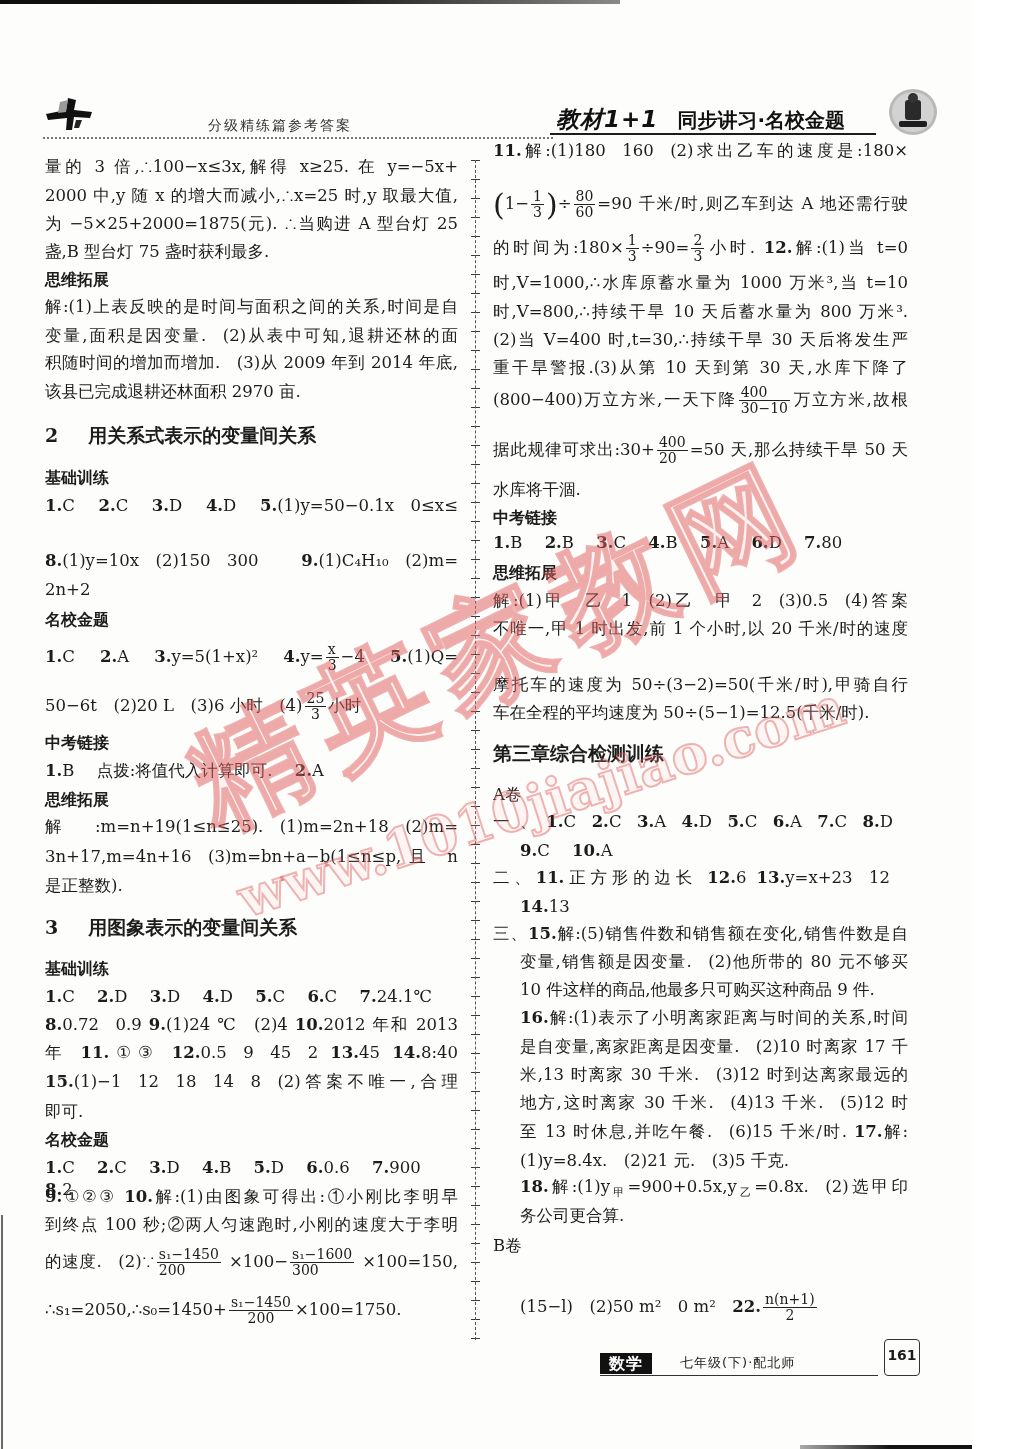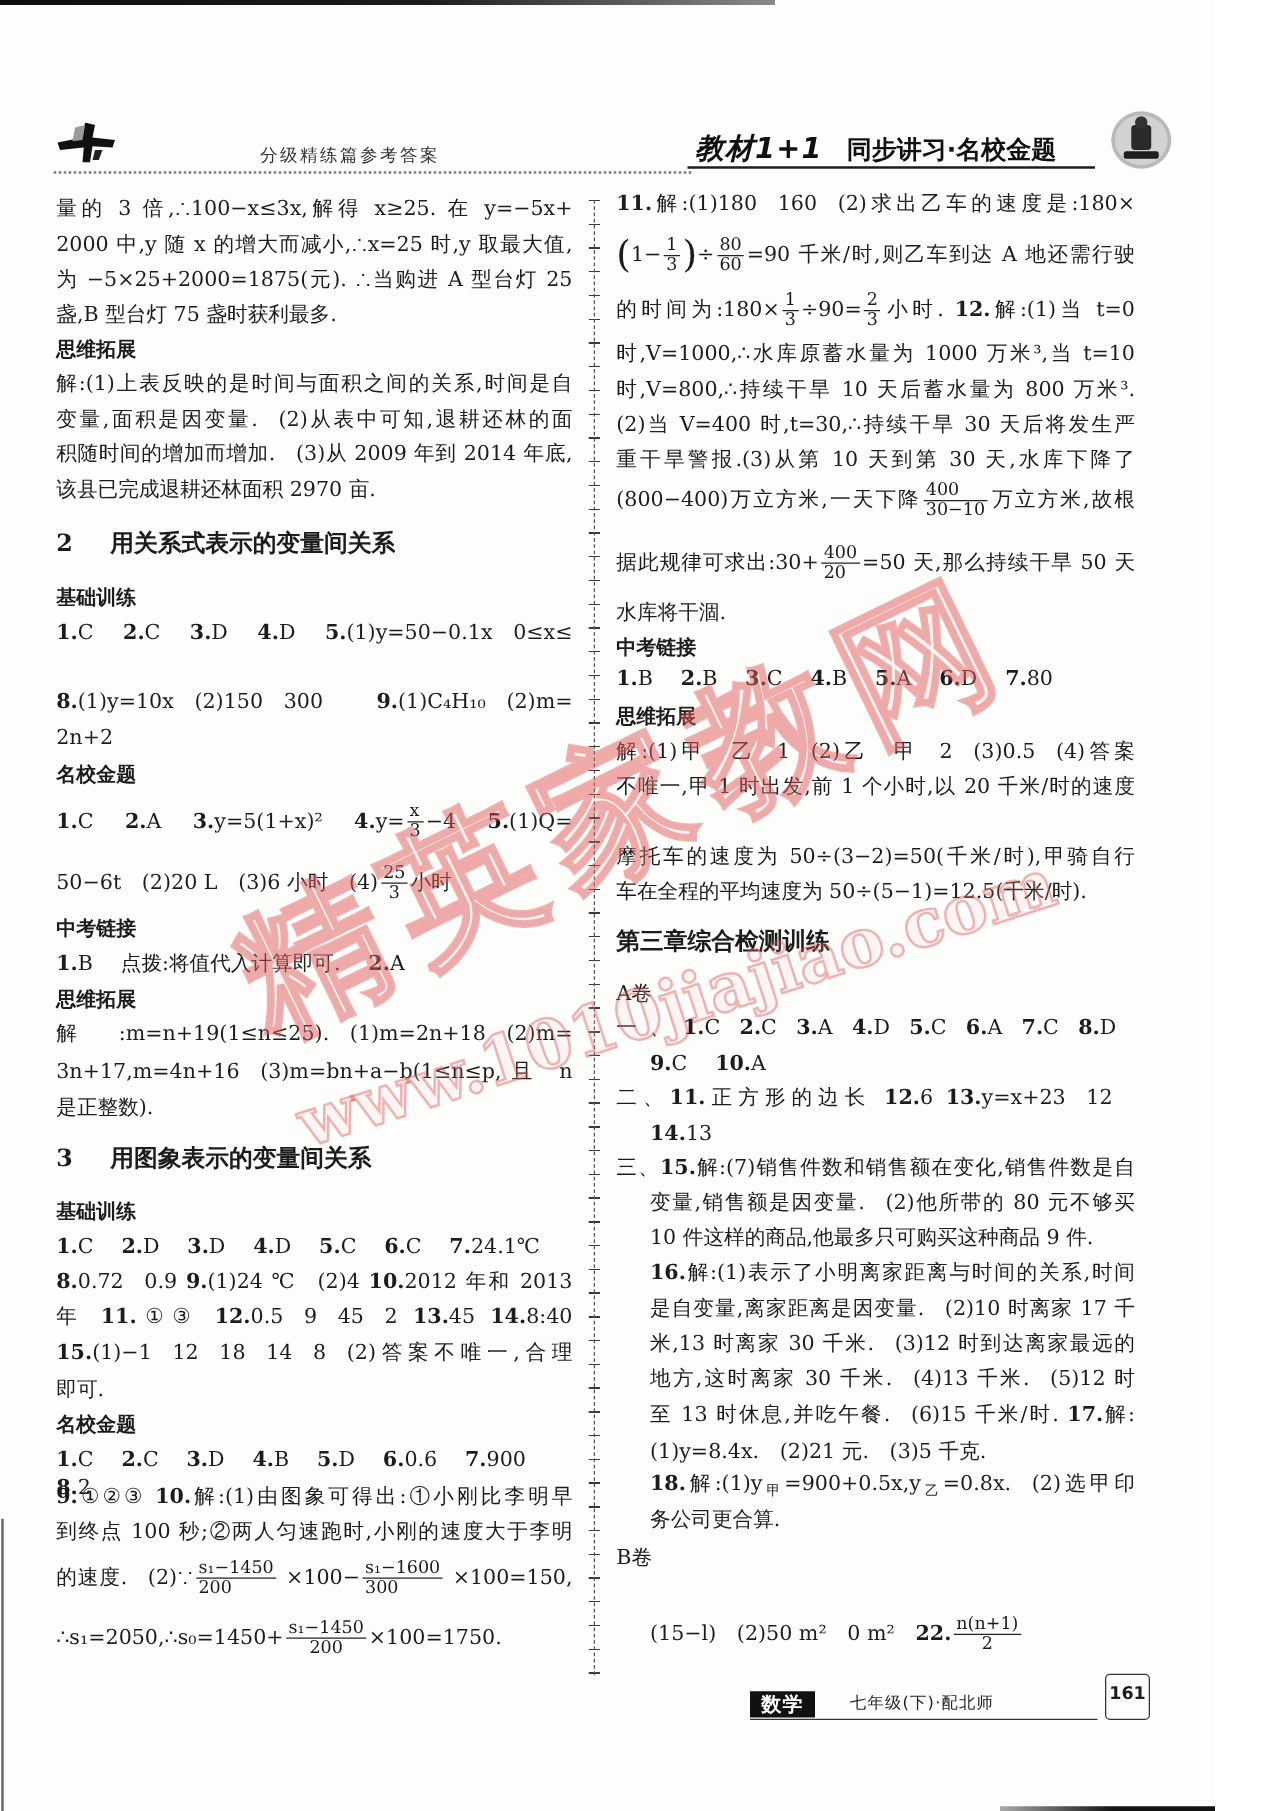--- a/index.html
+++ b/index.html
@@ -192,21 +192,21 @@
     <span class="qi"><b class="qn">10.</b><span>解:(1)由图象可得出:①小刚比李明早</span></span>
   </div>
   <div class="ln L j" style="top:1214px">到终点 100 秒;②两人匀速跑时,小刚的速度大于李明</div>
   <div class="ln L j lh34" style="top:1245px">
     <span>的速度. (2)∵</span><span class="frac"><span class="fn">s₁−1450</span><span class="fd">200</span></span> <span>×100−</span><span class="frac"><span class="fn">s₁−1600</span><span class="fd">300</span></span> <span>×100=150,</span>
   </div>
   <div class="ln L lh34" style="top:1293px">
     <span>∴s₁=2050,∴s₀=1450+</span><span class="frac"><span class="fn">s₁−1450</span><span class="fd">200</span></span><span>×100=1750.</span>
   </div>
 
-  <div class="ln R j" style="top:152px">
+  <div class="ln R j" style="top:140px">
     <b class="qn">11.</b><span>解:(1)180 160 (2)求出乙车的速度是:180×</span>
   </div>
   <div class="ln R j lh34" style="top:187px">
     <span class="bigparen">(</span><span>1−</span><span class="frac"><span class="fn">1</span><span class="fd">3</span></span><span class="bigparen">)</span><span>÷</span><span class="frac"><span class="fn">80</span><span class="fd">60</span></span><span>=90 千米/时,则乙车到达 A 地还需行驶</span>
   </div>
   <div class="ln R j lh34" style="top:231px">
     <span>的时间为:180×</span><span class="frac"><span class="fn">1</span><span class="fd">3</span></span><span>÷90=</span><span class="frac"><span class="fn">2</span><span class="fd">3</span></span><span>小时.</span>
     <b class="qn">12.</b><span>解:(1)当 t=0</span>
   </div>
   <div class="ln R j" style="top:272px">时,V=1000,∴水库原蓄水量为 1000 万米³,当 t=10</div>
@@ -259,21 +259,21 @@
   <div class="ln R j" style="top:867px;width:397px">
     <span>二、</span><span class="qi"><b class="qn">11.</b><span>正方形的边长</span></span>
     <span class="qi"><b class="qn">12.</b><span>6</span></span>
     <span class="qi"><b class="qn">13.</b><span>y=x+23 12</span></span>
   </div>
   <div class="ln RI" style="top:896px">
     <span class="qi"><b class="qn">14.</b><span>13</span></span>
   </div>
 
   <div class="ln R j" style="top:923px">
-    <span>三、</span><b class="qn">15.</b><span>解:(7)销售件数和销售额在变化,销售件数是自</span>
+    <span>三、</span><b class="qn">15.</b><span>解:(5)销售件数和销售额在变化,销售件数是自</span>
   </div>
   <div class="ln RI j" style="top:951px">变量,销售额是因变量. (2)他所带的 80 元不够买</div>
   <div class="ln RI" style="top:979px">10 件这样的商品,他最多只可购买这种商品 9 件.</div>
 
   <div class="ln RI j" style="top:1007px">
     <b class="qn">16.</b><span>解:(1)表示了小明离家距离与时间的关系,时间</span>
   </div>
   <div class="ln RI j" style="top:1036px">是自变量,离家距离是因变量. (2)10 时离家 17 千</div>
   <div class="ln RI j" style="top:1064px">米,13 时离家 30 千米. (3)12 时到达离家最远的</div>
   <div class="ln RI j" style="top:1092px">地方,这时离家 30 千米. (4)13 千米. (5)12 时</div>

